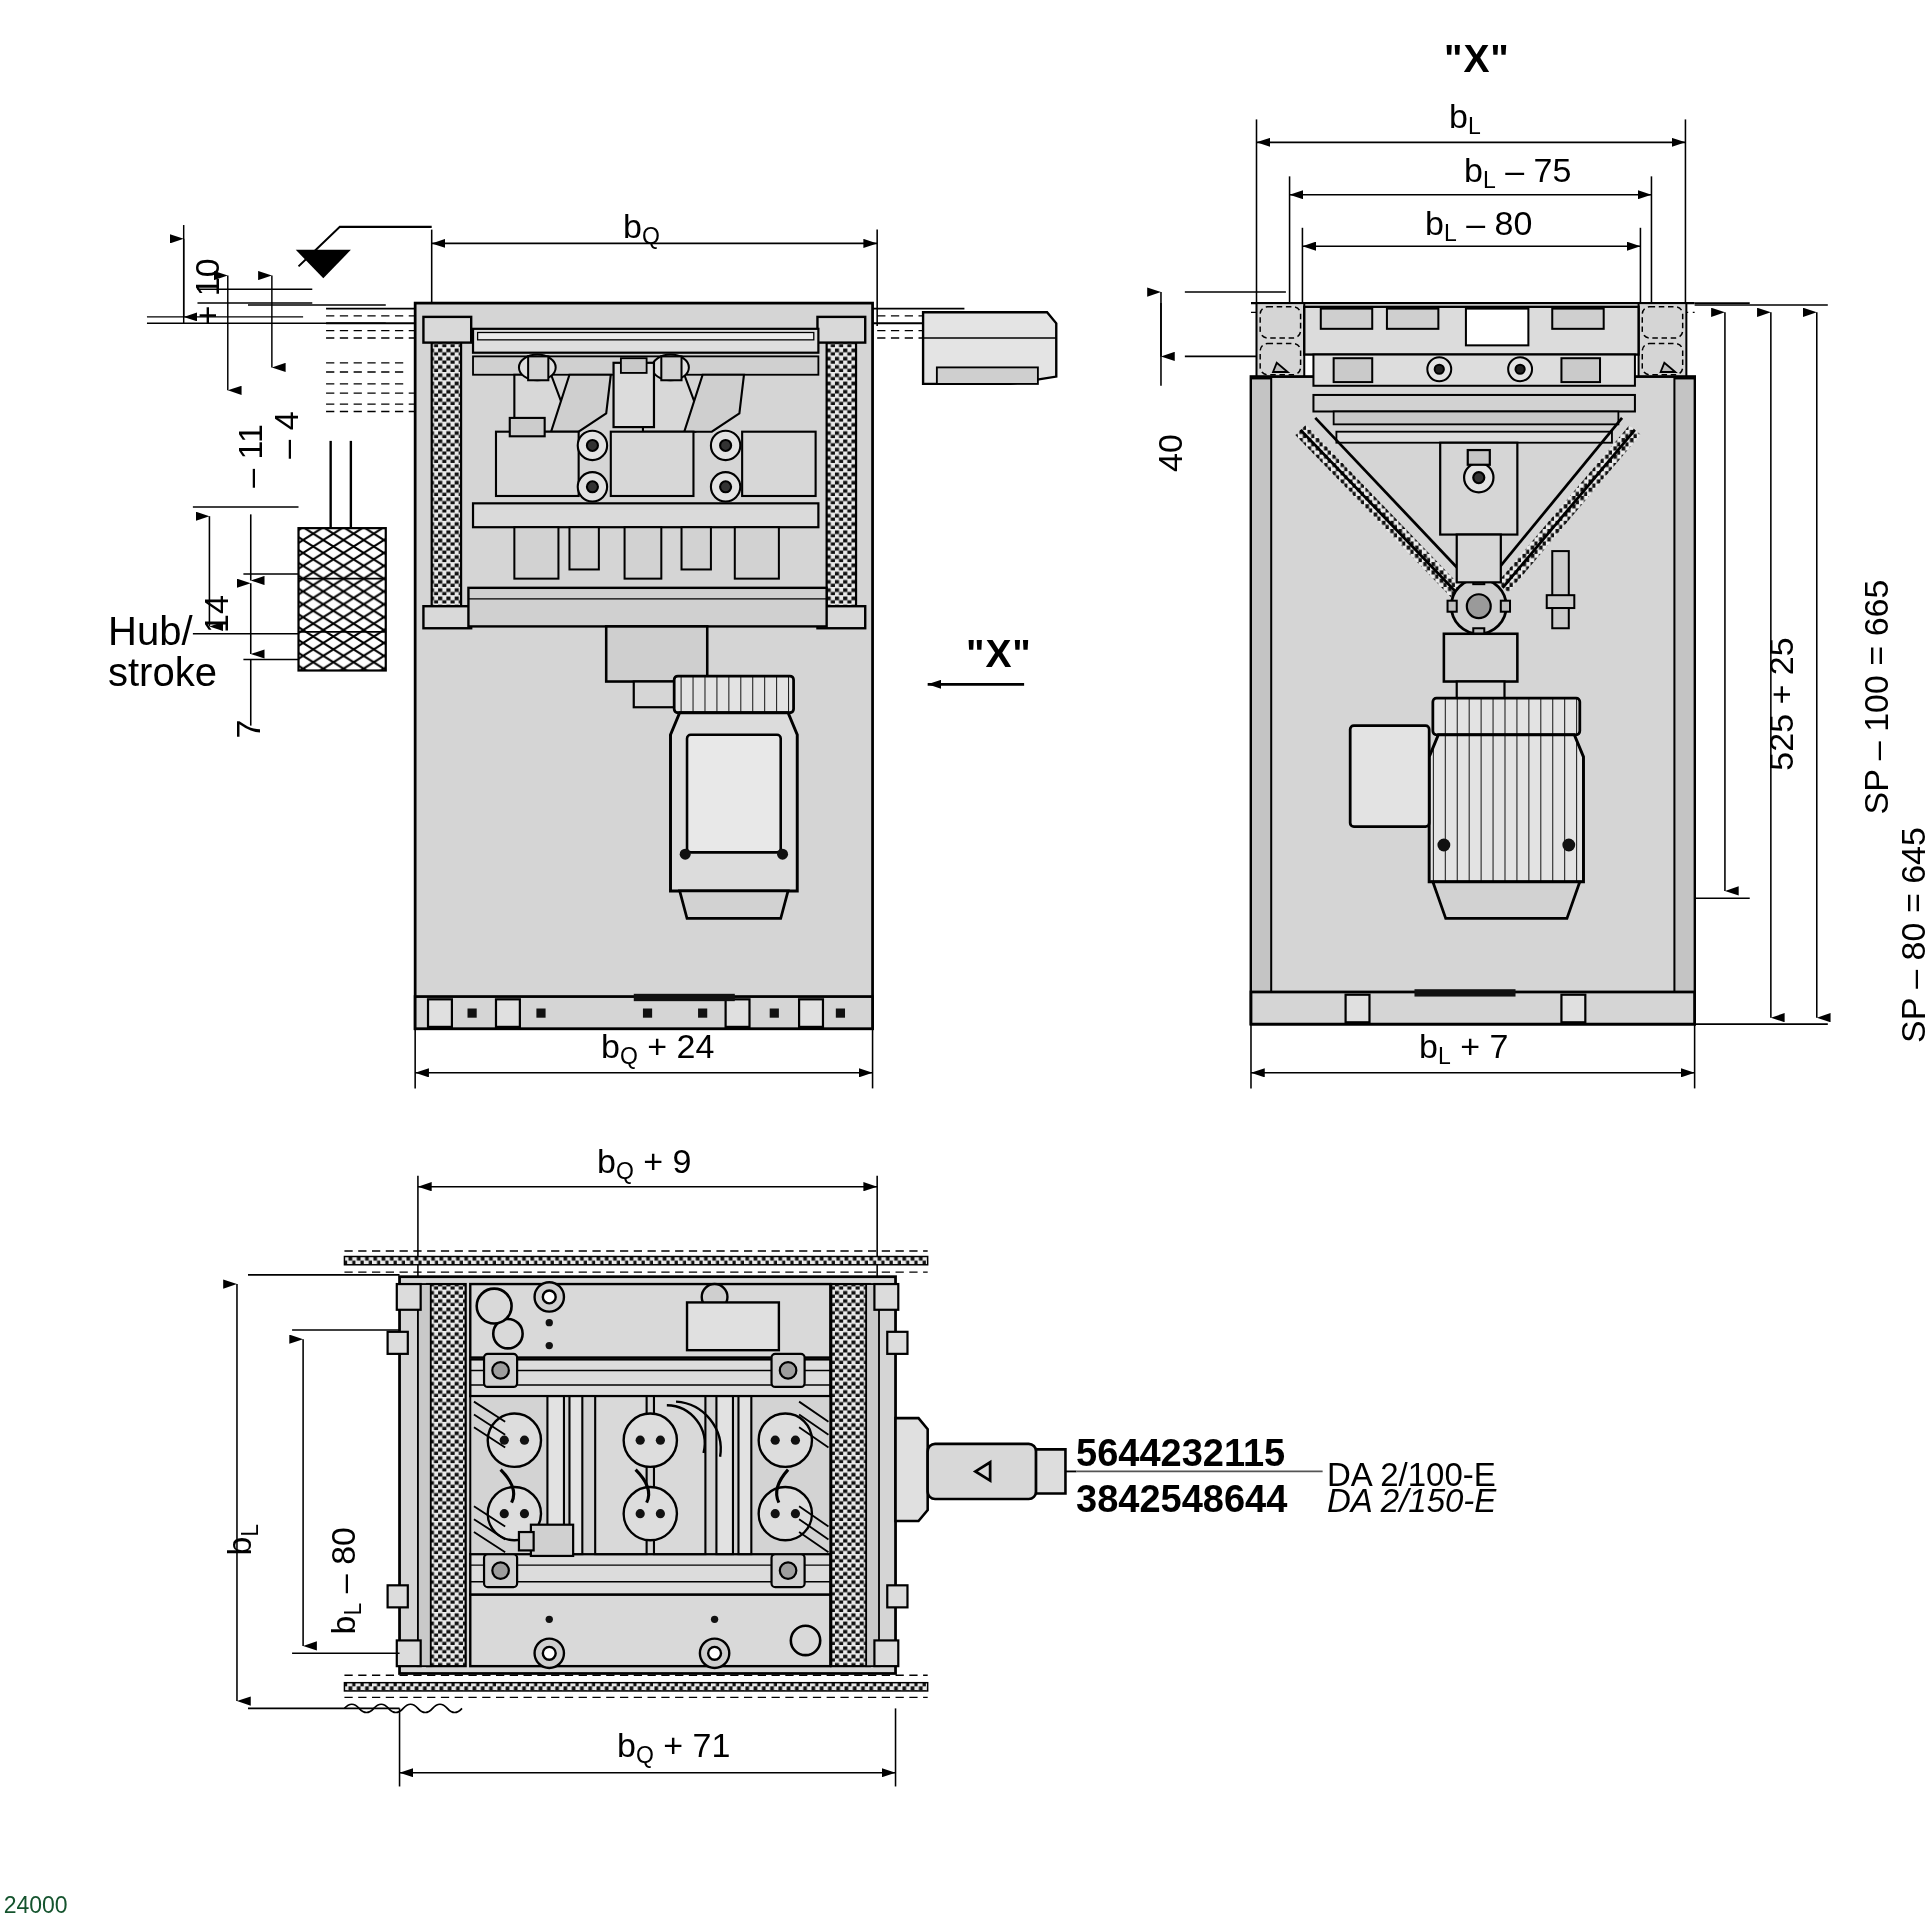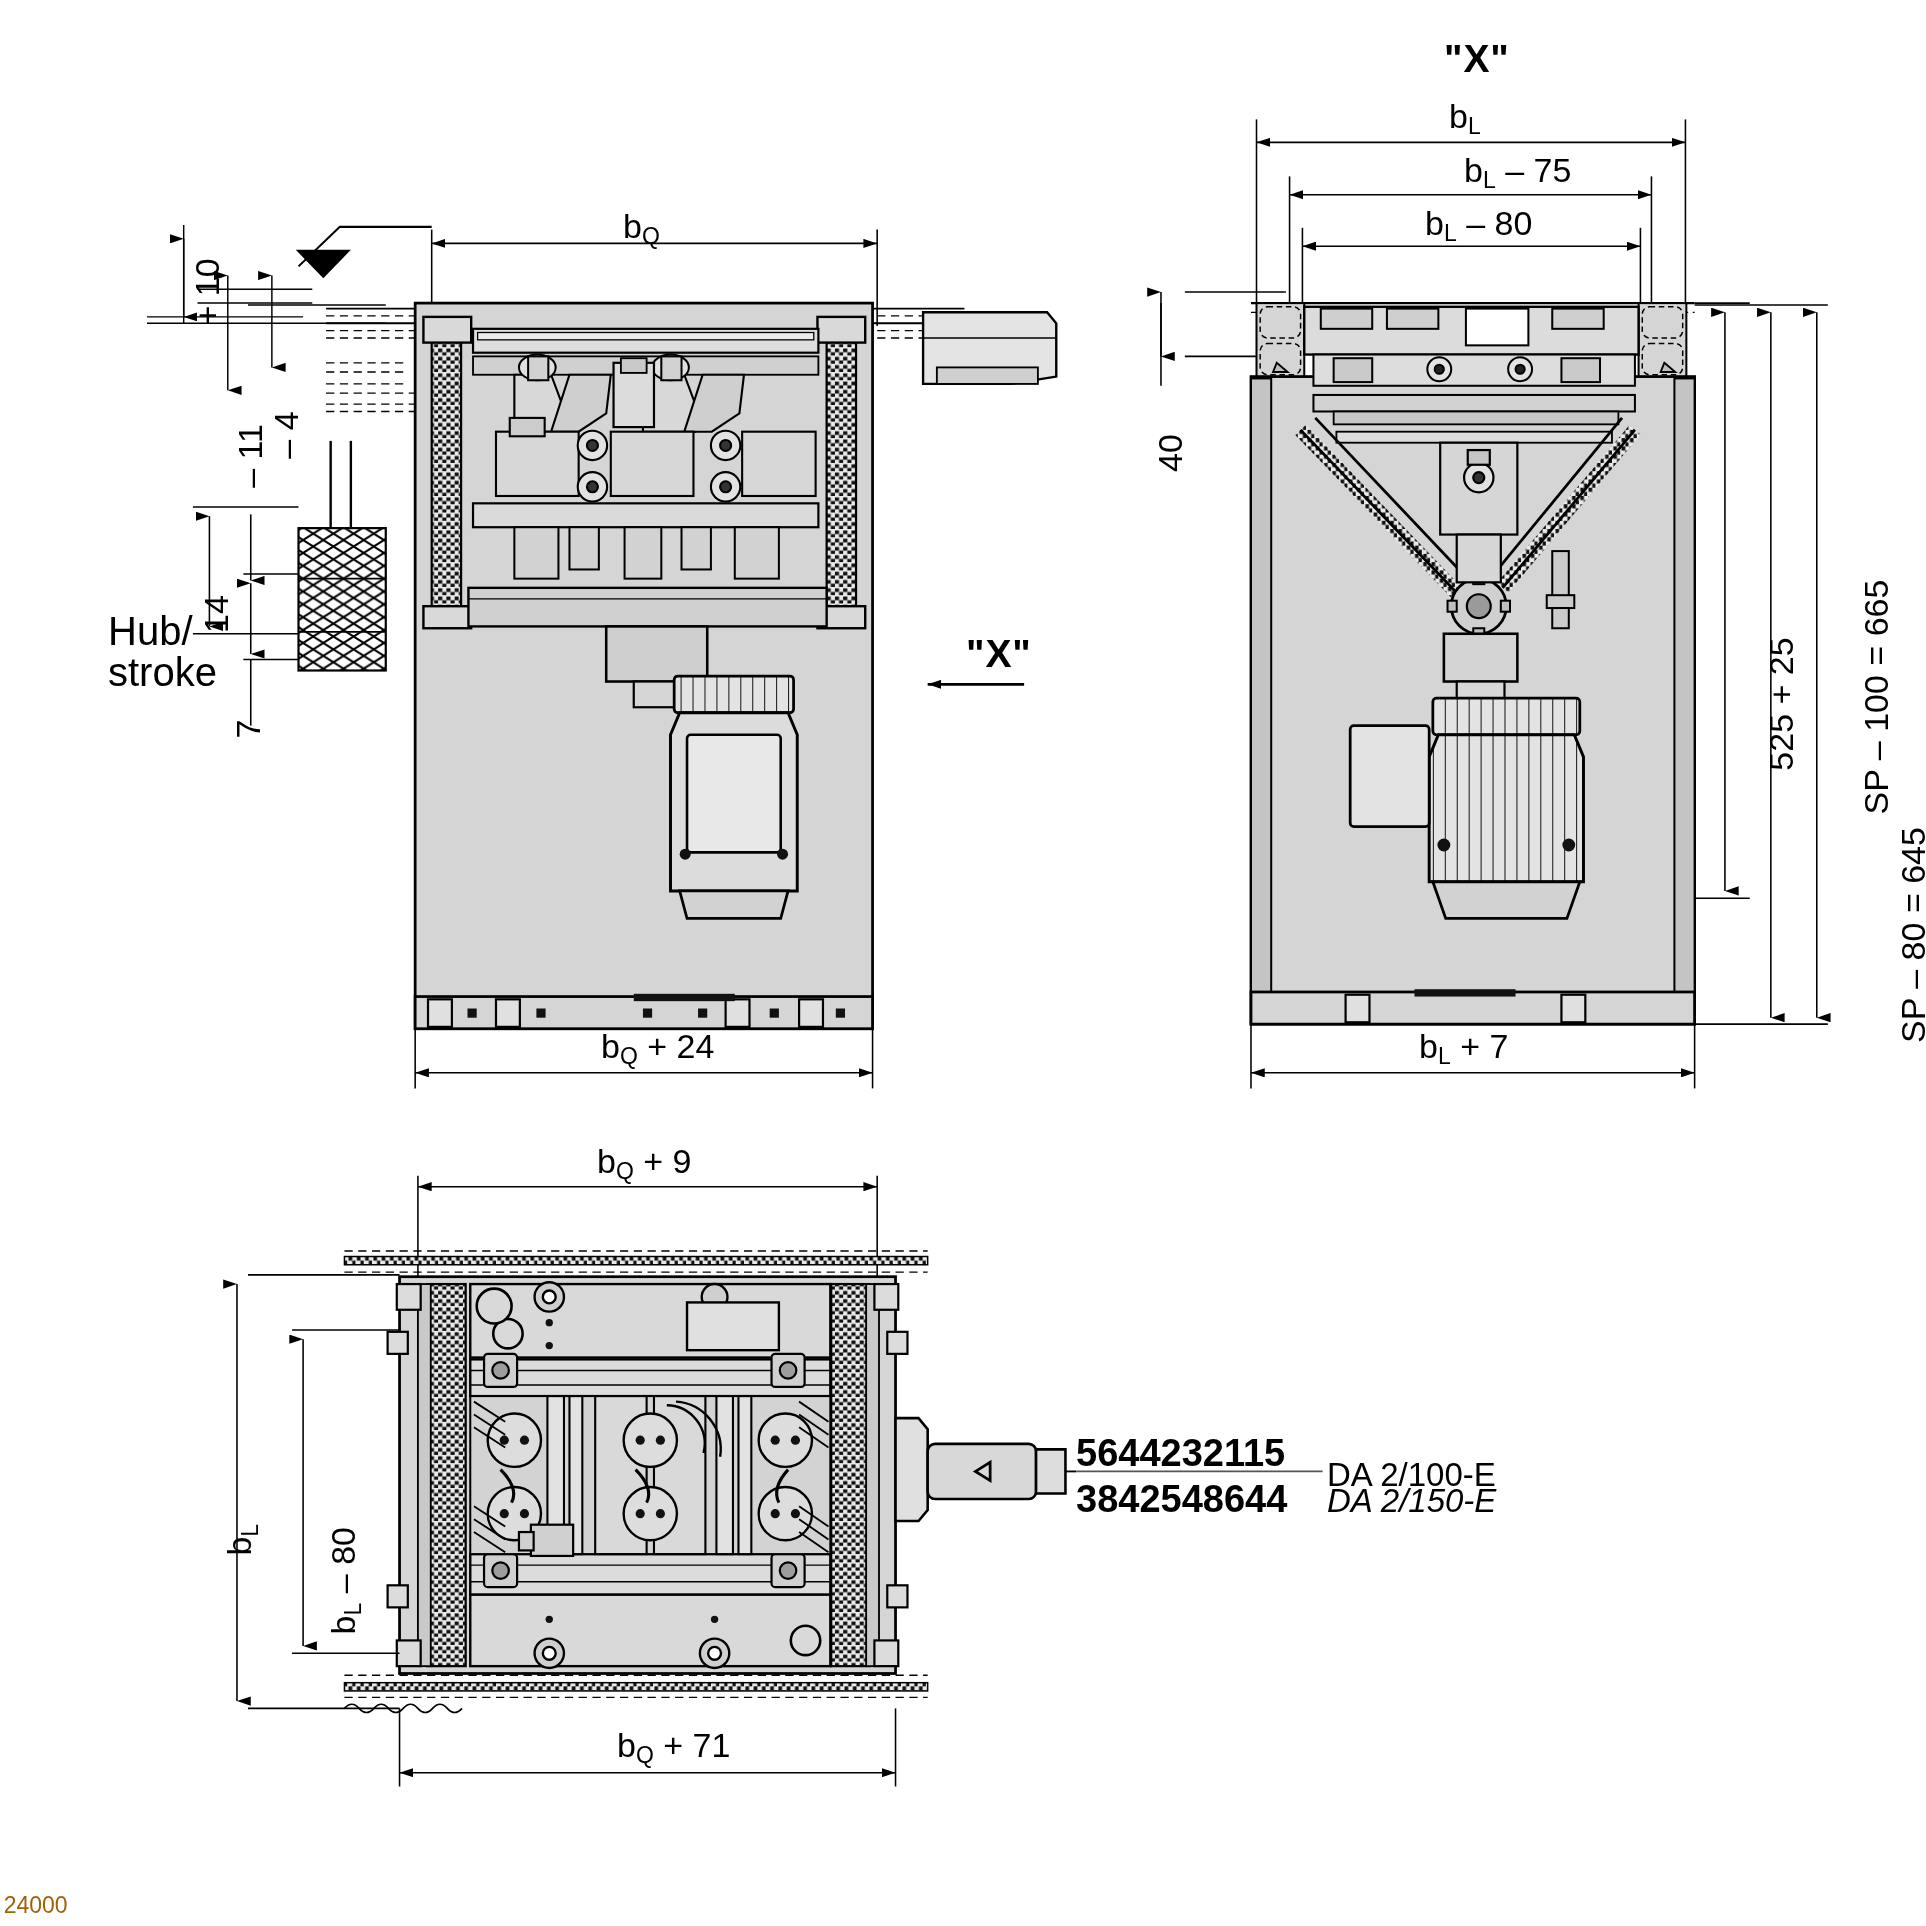--- a/index.html
+++ b/index.html
@@ -13,21 +13,21 @@
 
   
   .lbl{position:absolute;white-space:nowrap;line-height:1;}
   .dim{font-size:34px;font-family:"Liberation Sans", sans-serif;}
   .dim .sub{font-size:23px;vertical-align:-0.28em;}
   .xlbl{font-weight:bold;font-size:39px;letter-spacing:0.9px;}
   .rot90{transform:rotate(-90deg);}
   .partnum{font-weight:bold;font-size:38px;letter-spacing:0px;}
   .partdesc{font-size:33px;}
   .note{font-size:40px;}
-  .footer{font-size:23px;color:#a16207;}
+  .footer{font-size:23px;color:#14532d;}
 </style>
 </head>
 <body>
 
 <div class="stage">
 
 <svg class="draw" viewBox="0 0 2098 2098">
   <defs>
     <marker id="ar" markerWidth="16" markerHeight="10" refX="15" refY="5" orient="auto" markerUnits="userSpaceOnUse">
       <path d="M15,5 L0,0 L0,10 z" fill="#000"></path>

